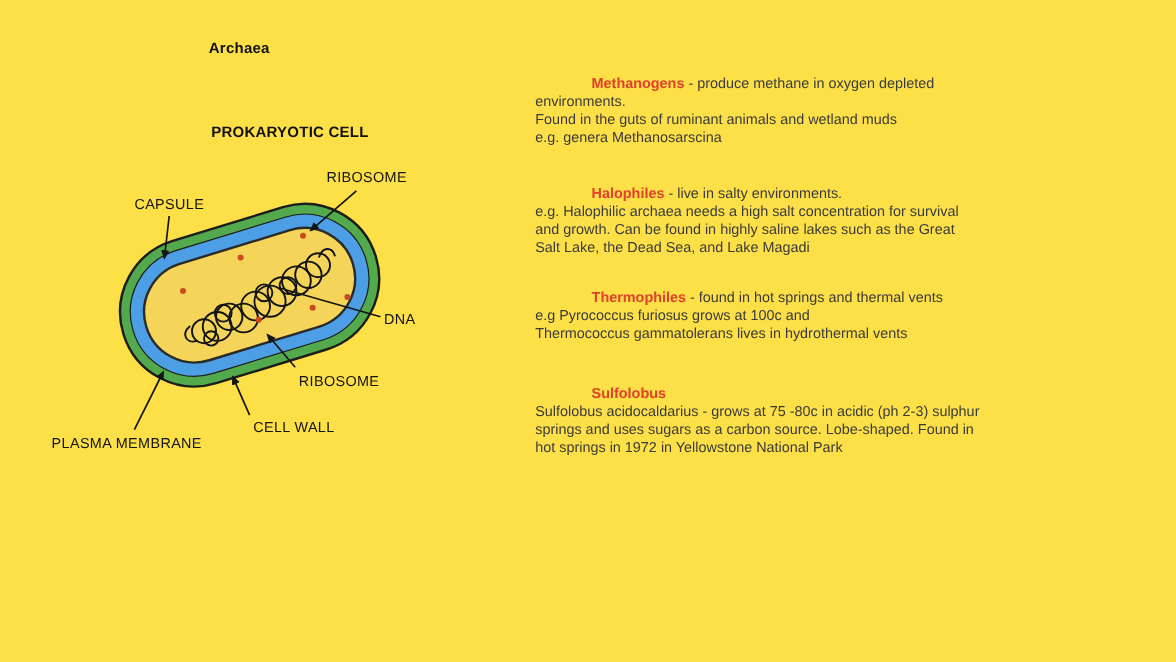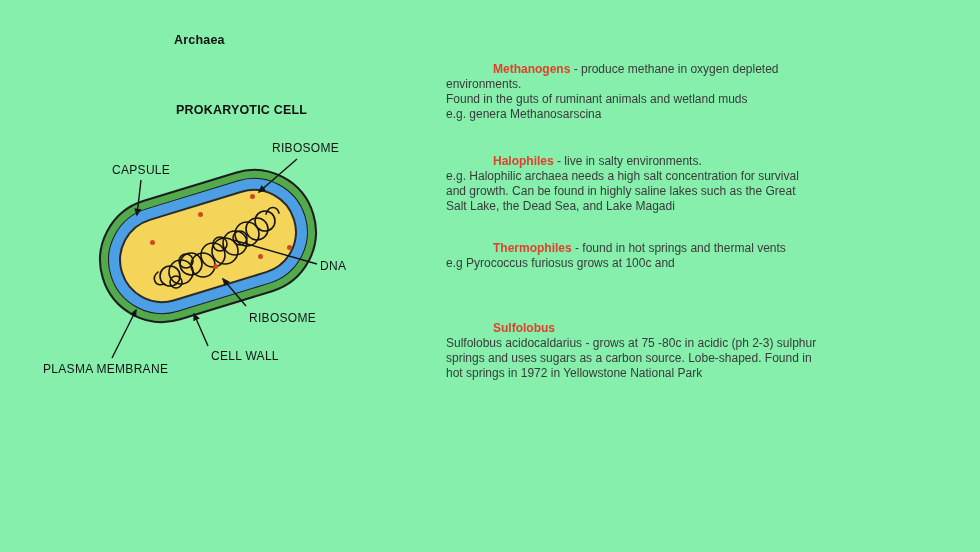--- a/index.html
+++ b/index.html
@@ -1,17 +1,17 @@
 <!DOCTYPE html>
 <html><head>
 <meta charset="utf-8">
 <style>
   html,body { margin:0; padding:0; background:#ffffff; }
   .stage {
-    position:relative; width:980px; height:552px; background:#86efac;
+    position:relative; width:980px; height:552px; background:#fde047;
     font-family:"Liberation Sans", sans-serif; overflow:hidden;
   }
   
   .title {
     position:absolute; font-weight:bold; color:#111; font-size:12.5px;
     letter-spacing:0.2px; white-space:nowrap;
   }
   .title-archaea { left:174px; top:33px; }
   .title-cell    { left:176px; top:103px; }
 
@@ -143,20 +143,21 @@
   <div class="info-block ib-2">
     <div class="line"><span class="ib-heading">Halophiles</span> <span>- live in salty environments.</span></div>
     <div class="line">e.g. Halophilic archaea needs a high salt concentration for survival</div>
     <div class="line">and growth. Can be found in highly saline lakes such as the Great</div>
     <div class="line">Salt Lake, the Dead Sea, and Lake Magadi</div>
   </div>
 
   <div class="info-block ib-3">
     <div class="line"><span class="ib-heading">Thermophiles</span> <span>- found in hot springs and thermal vents</span></div>
     <div class="line">e.g Pyrococcus furiosus grows at 100c and</div>
+    <div class="line">Thermococcus gammatolerans  lives in hydrothermal vents</div>
   </div>
 
   <div class="info-block ib-4">
     <div class="line ib-heading">Sulfolobus</div>
     <div class="line">Sulfolobus acidocaldarius - grows at 75 -80c in acidic (ph 2-3) sulphur</div>
     <div class="line">springs and uses sugars as a carbon source. Lobe-shaped. Found in</div>
     <div class="line">hot springs in 1972 in Yellowstone National Park</div>
   </div>
 
 </div>

